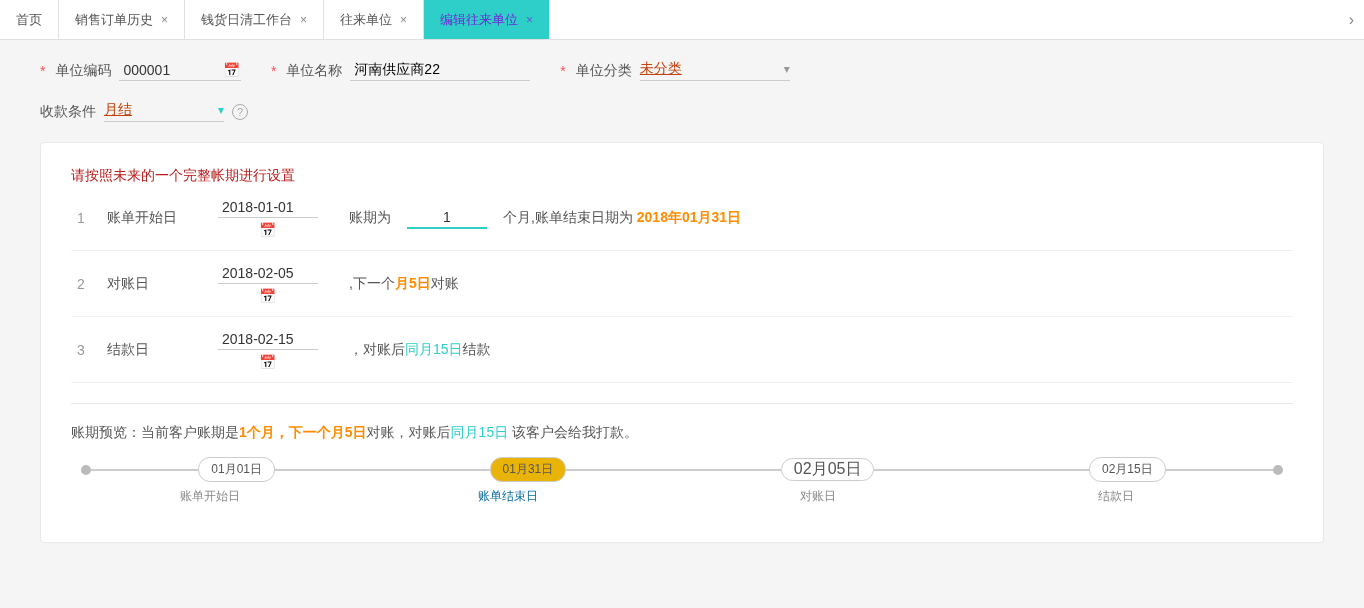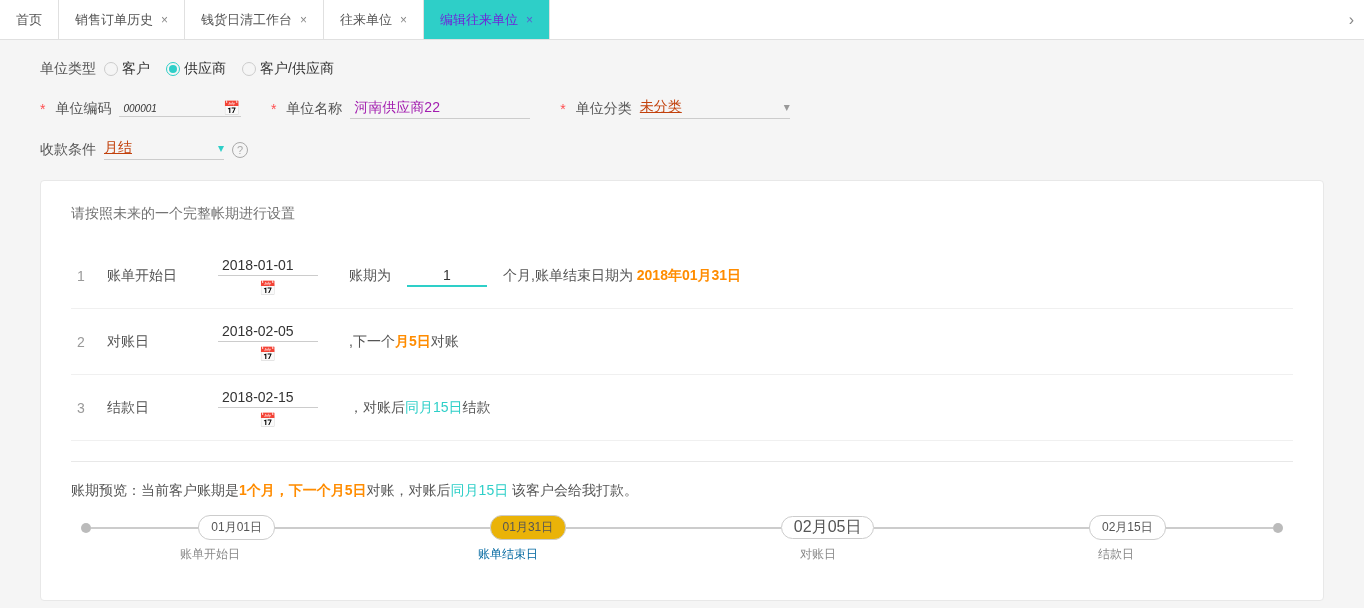--- a/index.html
+++ b/index.html
@@ -103,39 +103,38 @@
       background: #2ecfc8;
     }
 
     
     .form-input {
       border: none;
       border-bottom: 1px solid #ccc;
       outline: none;
       padding: 2px 4px;
       font-size: 14px;
-      color: #a21caf;
+      color: #000000;
       background: transparent;
       min-width: 120px;
     }
 
     .input-with-icon {
       display: flex;
       align-items: center;
       border-bottom: 1px solid #ccc;
       gap: 4px;
     }
     .input-with-icon input {
       border: none;
       outline: none;
-      font-size: 10px;
+      font-size: 14px;
       color: #333;
       background: transparent;
       padding: 2px 4px;
-      font-style: italic;
     }
     .calendar-icon {
       color: #2ecfc8;
       font-size: 14px;
       cursor: pointer;
     }
 
     
     .select-group {
       display: flex;
@@ -178,22 +177,21 @@
     
     .settings-card {
       background: #fff;
       border: 1px solid #e8e8e8;
       border-radius: 4px;
       padding: 24px 30px;
       margin-top: 10px;
     }
     .card-title {
       font-size: 14px;
-      color: #737373;
-      margin-bottom: 20px;
+      color: #b91c1c;
     }
 
     
     .setting-row {
       display: flex;
       align-items: center;
       padding: 12px 0;
       border-bottom: 1px solid #f0f0f0;
       gap: 16px;
     }
@@ -279,39 +277,20 @@
     <span>编辑往来单位</span>
     <span class="tab-close">×</span>
   </div>
   <div class="tab-arrow">
     <span>›</span>
   </div>
 </div>
 
 <div class="main-content">
 
-  <div class="form-row">
-    <div class="form-group">
-      <span class="form-label">单位类型</span>
-      <div class="radio-group">
-        <div class="radio-item">
-          <div class="radio-circle"></div>
-          <span>客户</span>
-        </div>
-        <div class="radio-item">
-          <div class="radio-circle checked"></div>
-          <span>供应商</span>
-        </div>
-        <div class="radio-item">
-          <div class="radio-circle"></div>
-          <span>客户/供应商</span>
-        </div>
-      </div>
-    </div>
-  </div>
 
   <div class="form-row">
     <div class="form-group">
       <span class="required-star">*</span>
       <span class="form-label">单位编码</span>
       <div class="input-with-icon">
         <input type="text" style="width: 100px;" value="000001">
         <span class="calendar-icon">📅</span>
       </div>
     </div>

